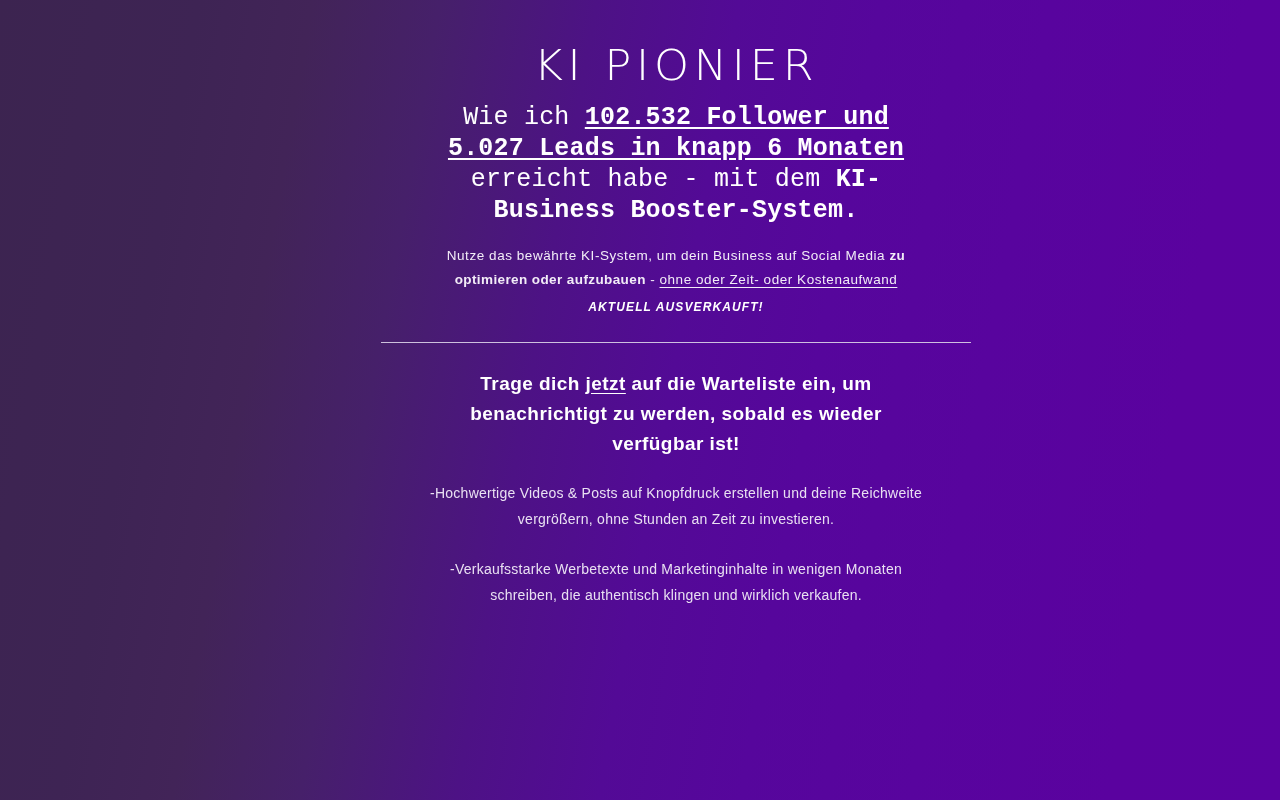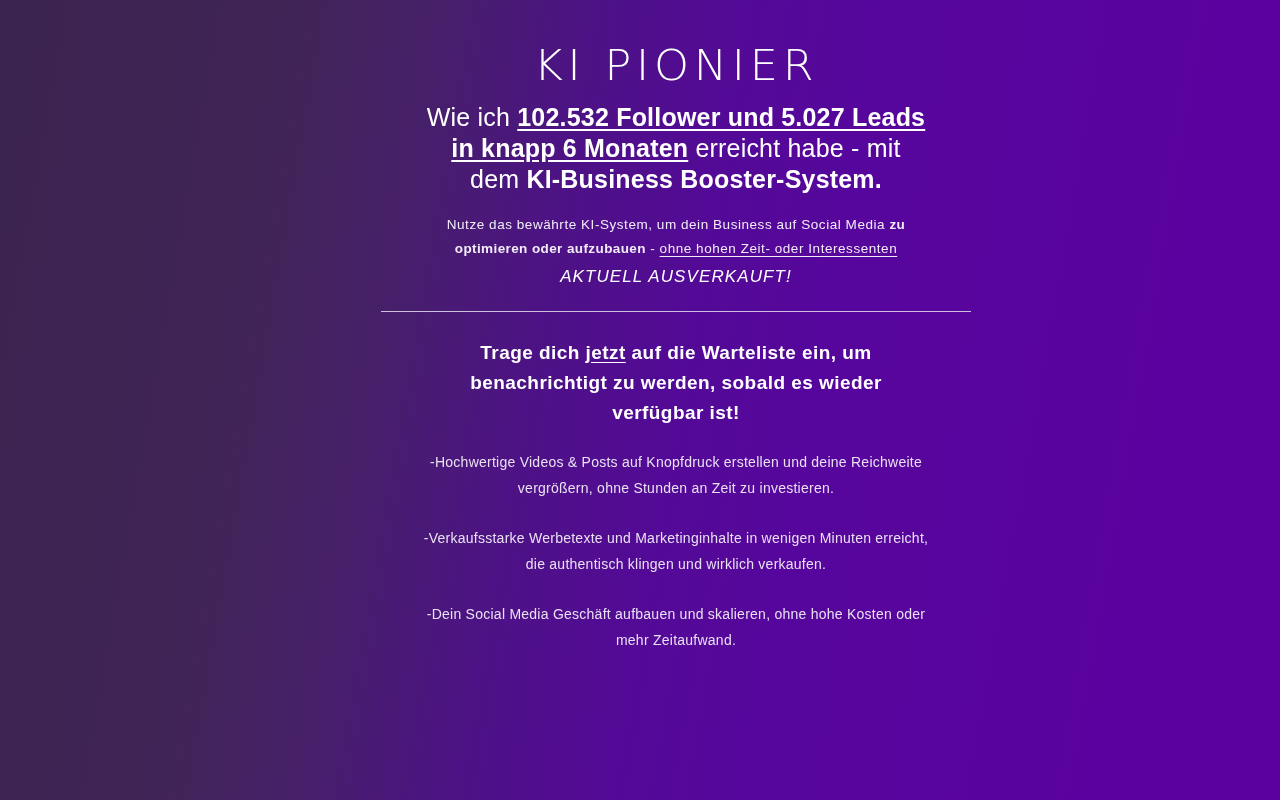--- a/index.html
+++ b/index.html
@@ -57,20 +57,21 @@
 
   
   .headline {
     margin: 10px auto 0;
     width: 500px;
     font-size: 25px;
     line-height: 31px;
     font-weight: 400;
     letter-spacing: 0.2px;
     color: #ffffff;
+    font-family: Liberation Mono, monospace;
   }
   .headline b {
     font-weight: 700;
   }
   .headline u,
   .headline .u {
     text-decoration: underline;
     text-underline-offset: 3px;
     font-weight: 700;
   }
@@ -89,24 +90,24 @@
     font-weight: 700;
     letter-spacing: 0.4px;
   }
   .subpara .u {
     text-decoration: underline;
     text-underline-offset: 2.5px;
   }
   .soldout {
     display: block;
     margin-top: 5px;
-    font-weight: 400;
+    font-weight: 700;
     font-style: italic;
     letter-spacing: 1.1px;
-    font-size: 17px;
+    font-size: 12px;
     color: #ffffff;
   }
 
   
   .divider {
     width: 590px;
     height: 1px;
     margin: 22px auto 0;
     background: #d9cfe6;
     border: 0;
@@ -161,27 +162,26 @@
 </head>
 <body>
 
 <div class="page">
   <div class="content">
 
     <h1 class="logo">KI PIONIER</h1>
 
     <h2 class="headline"><span>Wie ich </span><span class="u">102.532 Follower und 5.027 Leads in knapp 6 Monaten</span><span> erreicht habe - mit dem </span><b>KI-Business Booster-System.</b></h2>
 
-    <p class="subpara"><span>Nutze das bewährte KI-System, um dein Business auf Social Media </span><b>zu optimieren oder aufzubauen</b><span> - </span><span class="u">ohne hohen Zeit- oder Interessenten</span><span class="soldout">AKTUELL AUSVERKAUFT!</span></p>
+    <p class="subpara"><span>Nutze das bewährte KI-System, um dein Business auf Social Media </span><b>zu optimieren oder aufzubauen</b><span> - </span><span class="u">ohne oder Zeit- oder Kostenaufwand</span><span class="soldout">AKTUELL AUSVERKAUFT!</span></p>
 
     <hr class="divider">
 
     <p class="cta"><span>Trage dich </span><span class="u">jetzt</span><span> auf die Warteliste ein, um benachrichtigt zu werden, sobald es wieder verfügbar ist!</span></p>
 
 
     <ul class="benefits">
       <li class="benefit">-Hochwertige Videos &amp; Posts auf Knopfdruck erstellen und deine Reichweite vergrößern, ohne Stunden an Zeit zu investieren.</li>
-      <li class="benefit">-Verkaufsstarke Werbetexte und Marketinginhalte in wenigen Minuten erreicht, die authentisch klingen und wirklich verkaufen.</li>
-      <li class="benefit">-Dein Social Media Geschäft aufbauen und skalieren, ohne hohe Kosten oder mehr Zeitaufwand.</li>
+      <li class="benefit">-Verkaufsstarke Werbetexte und Marketinginhalte in wenigen Monaten schreiben, die authentisch klingen und wirklich verkaufen.</li>
     </ul>
 
   </div>
 </div>
 
 </body></html>

